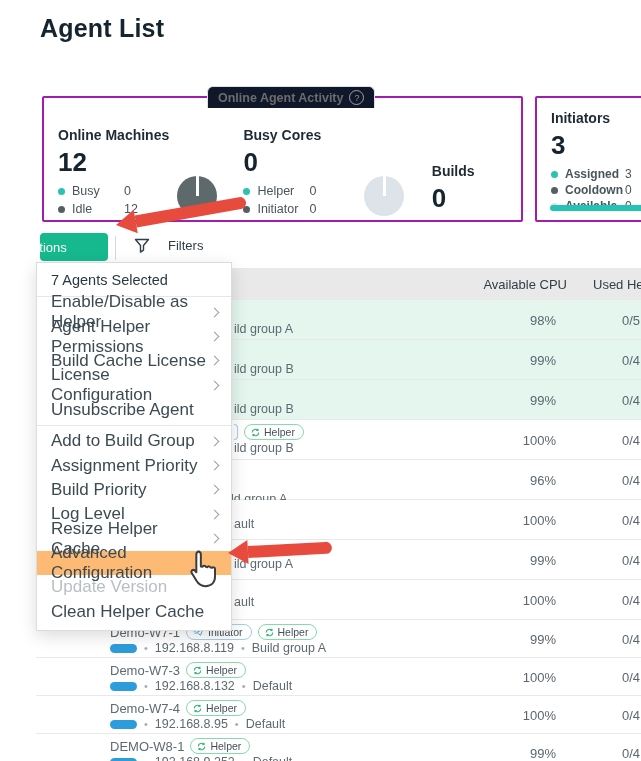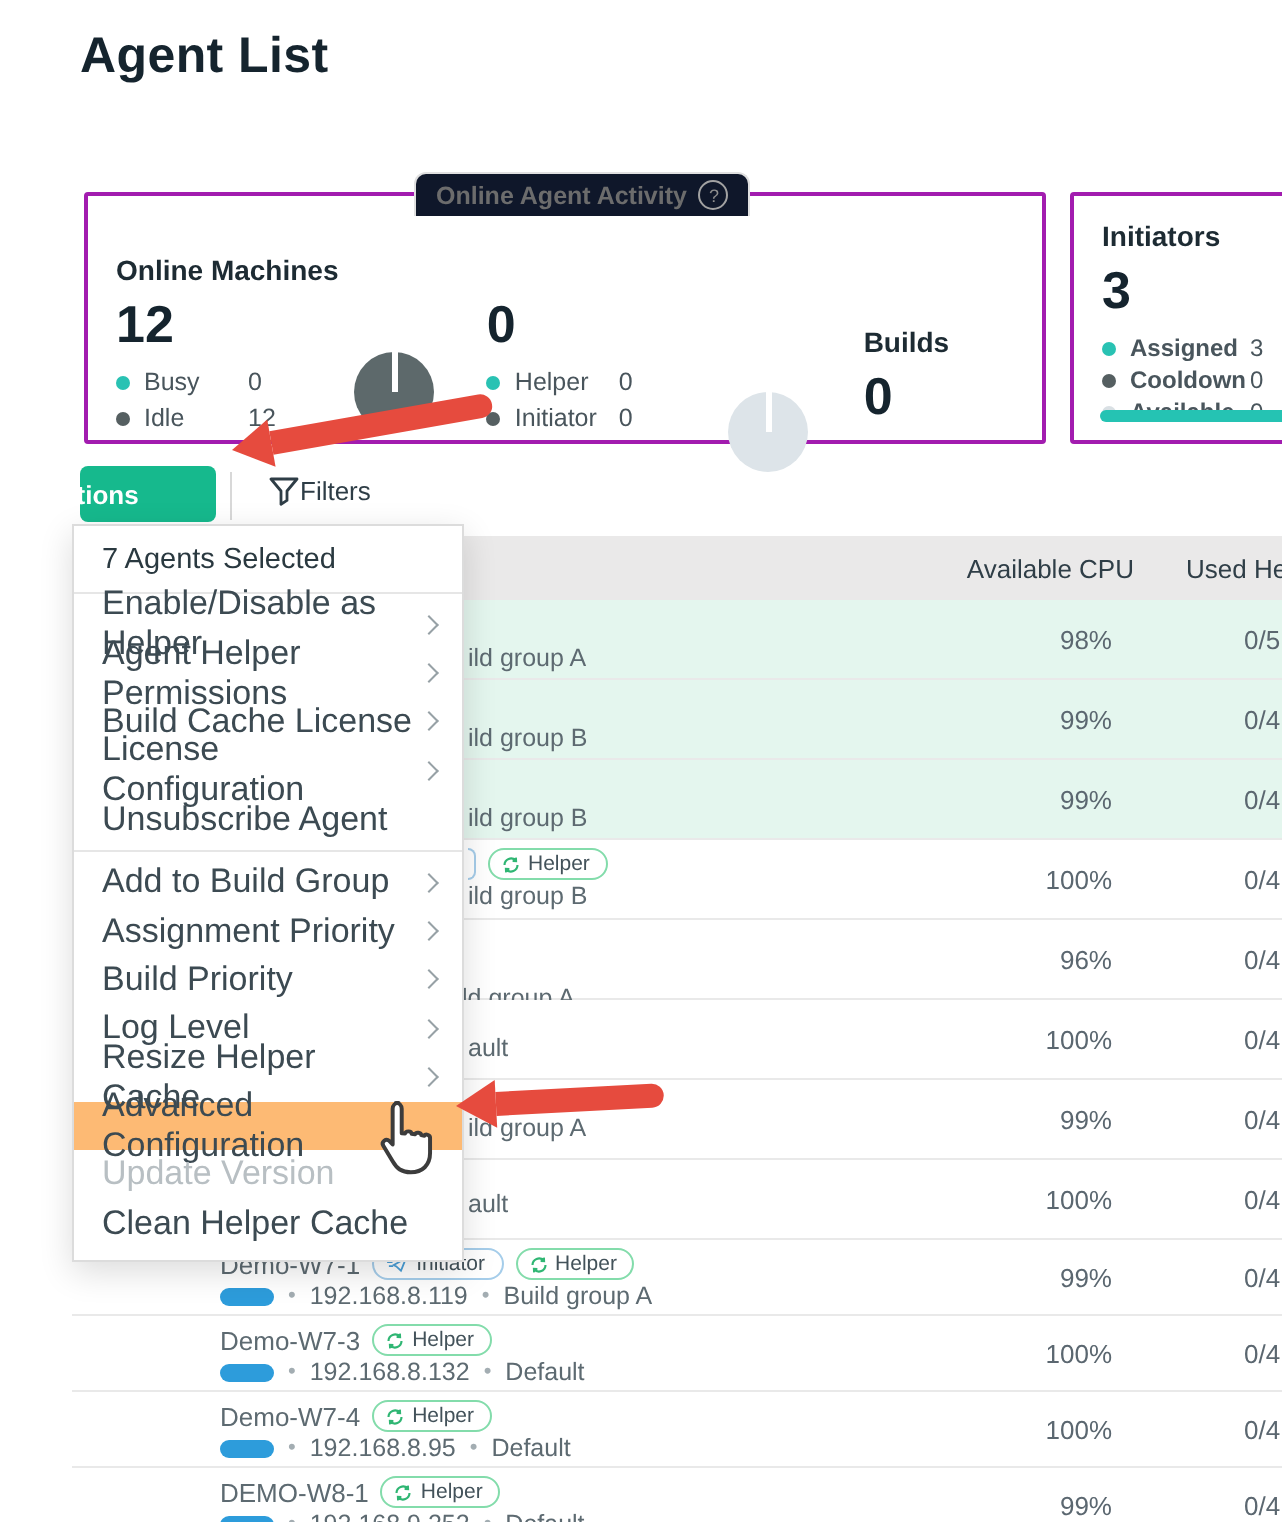--- a/index.html
+++ b/index.html
@@ -35,26 +35,26 @@
   .dot-dark{background:#555f61;}
   .dot-light{background:#d9e0e4;}
   .pie{position:absolute;top:61px;width:40px;height:40px;border-radius:50%;}
   .pie-a{left:133px;background:#5d696b;}
   .pie-b{left:135px;background:#dde4e9;}
   .pie .notch{position:absolute;left:50%;top:0;width:3px;height:20px;margin-left:-1.5px;background:#fff;}
   .init-bar{position:absolute;left:13px;bottom:9px;width:130px;height:6px;border-radius:3px;background:#25c3b3;}
 
   
   .actions-btn{position:absolute;left:40px;top:233px;width:68px;height:28px;background:#16b98d;border:none;
-               border-radius:4px;color:#fff;font-family:inherit;font-size:13px;font-weight:700;display:flex;
+               border-radius:4px;color:#fff;font-family:inherit;font-size:13px;font-weight:400;display:flex;
                align-items:center;justify-content:center;cursor:pointer;z-index:6;gap:48px;}
   .chev-down{width:6px;height:6px;border-left:2px solid #fff;border-bottom:2px solid #fff;
              transform:rotate(-45deg);margin-left:7px;margin-top:-3px;}
   .tb-div{position:absolute;left:115px;top:236px;width:1px;height:24px;background:#d8d8d8;}
-  .filters{position:absolute;left:134px;top:238px;display:flex;align-items:center;gap:0;
+  .filters{position:absolute;left:134px;top:238px;display:flex;align-items:center;gap:18px;
            font-size:13px;color:#2e3d46;cursor:pointer;}
 
   
   .table{position:absolute;left:36px;top:268px;width:605px;}
   .t-head{position:relative;height:32px;background:#eae9e9;}
   .t-head .col-cpu{position:absolute;right:74px;top:9px;font-size:13px;color:#2f3e47;}
   .t-head .col-used{position:absolute;left:557px;top:9px;font-size:13px;color:#2f3e47;white-space:nowrap;}
   .row{position:relative;height:40px;background:#fff;border-bottom:1px solid #e9e9e9;box-sizing:border-box;}
   .row.short{height:38px;}
   .row.sel{background:#e4f6ee;}
@@ -126,20 +126,21 @@
         <span class="dot dot-dark"></span>
         <span class="lbl">Idle</span>
         <span>12</span>
       </div>
       <div class="pie pie-a">
           <div class="notch"></div>
         </div>
     </div>
     <div class="vdiv"></div>
     <div class="sec sec-b">
+      <div class="card-title">Busy Cores</div>
       <div class="card-value">0</div>
       <div class="legend-row">
         <span class="dot dot-teal"></span>
         <span class="lbl">Helper</span>
         <span>0</span>
       </div>
       <div class="legend-row">
         <span class="dot dot-dark"></span>
         <span class="lbl">Initiator</span>
         <span>0</span>

